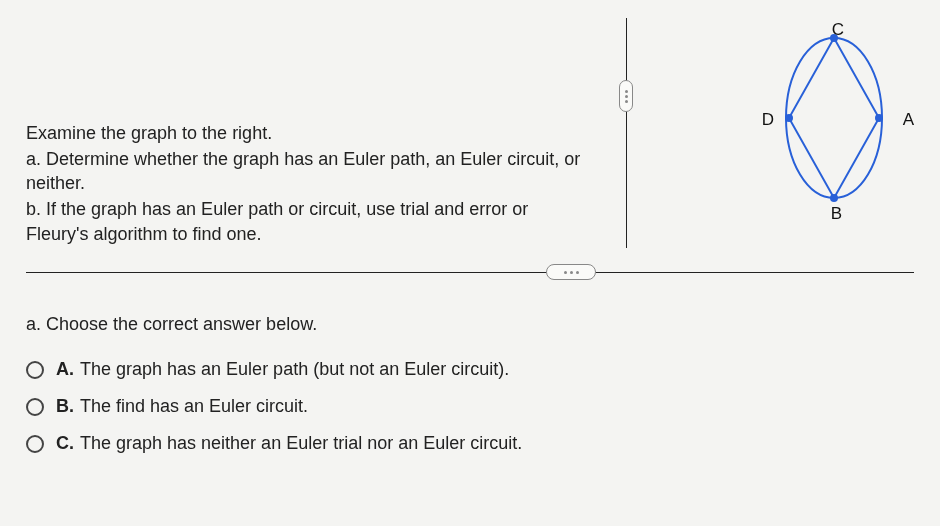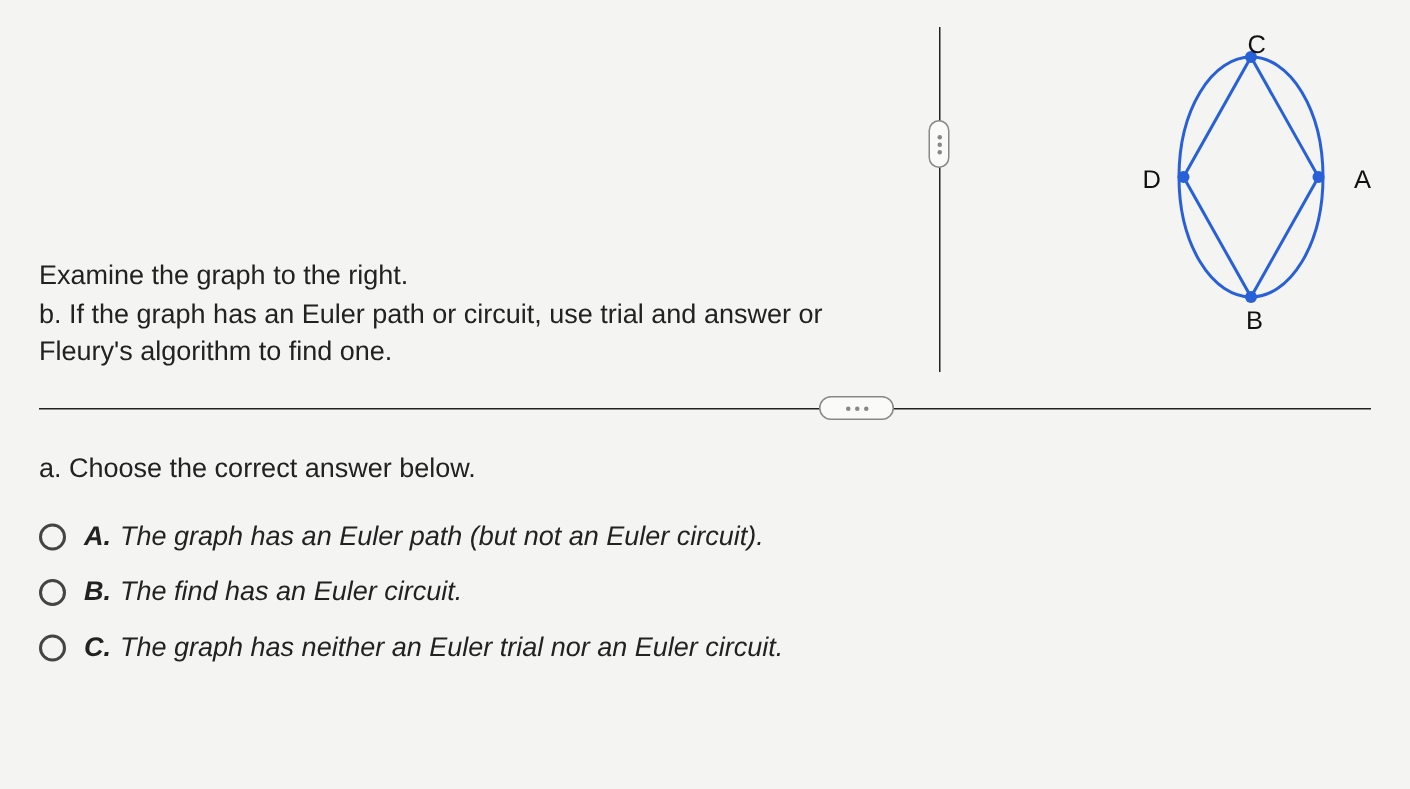--- a/index.html
+++ b/index.html
@@ -92,49 +92,49 @@
     border: 1px solid #888;
     border-radius: 9px;
     background: #fafaf8;
     display: flex;
     justify-content: center;
     align-items: center;
     gap: 3px;
   }
   .hhandle span { width:3px; height:3px; background:#888; border-radius:50%; }
   .answer-section {
-    margin-top: 20px;
+    margin-top: 32px;
   }
   .answer-prompt { margin-bottom: 24px; }
   .option {
     display: flex;
     align-items: center;
     gap: 12px;
     margin-bottom: 16px;
-    font-style: italic;
   }
   .radio {
     width: 18px;
     height: 18px;
     border: 2px solid #444;
     border-radius: 50%;
     flex-shrink: 0;
   }
   .opt-letter { font-weight: bold; margin-right: 6px; }
 </style>
 </head>
 <body>
 
 <div class="page">
 
   <div class="top-row">
 
     <div class="question-text">
       <p>Examine the graph to the right.</p>
-      <p>b. If the graph has an Euler path or circuit, use trial and answer or Fleury's algorithm to find one.</p>
+      <p>a. Determine whether the graph has an Euler path, an Euler circuit, or neither.</p>
+      <p>b. If the graph has an Euler path or circuit, use trial and error or Fleury's algorithm to find one.</p>
     </div>
 
     <div class="vline-wrap">
       <div class="vline"></div>
       <div class="vhandle">
         <span></span>
           <span></span>
           <span></span>
       </div>
     </div>

